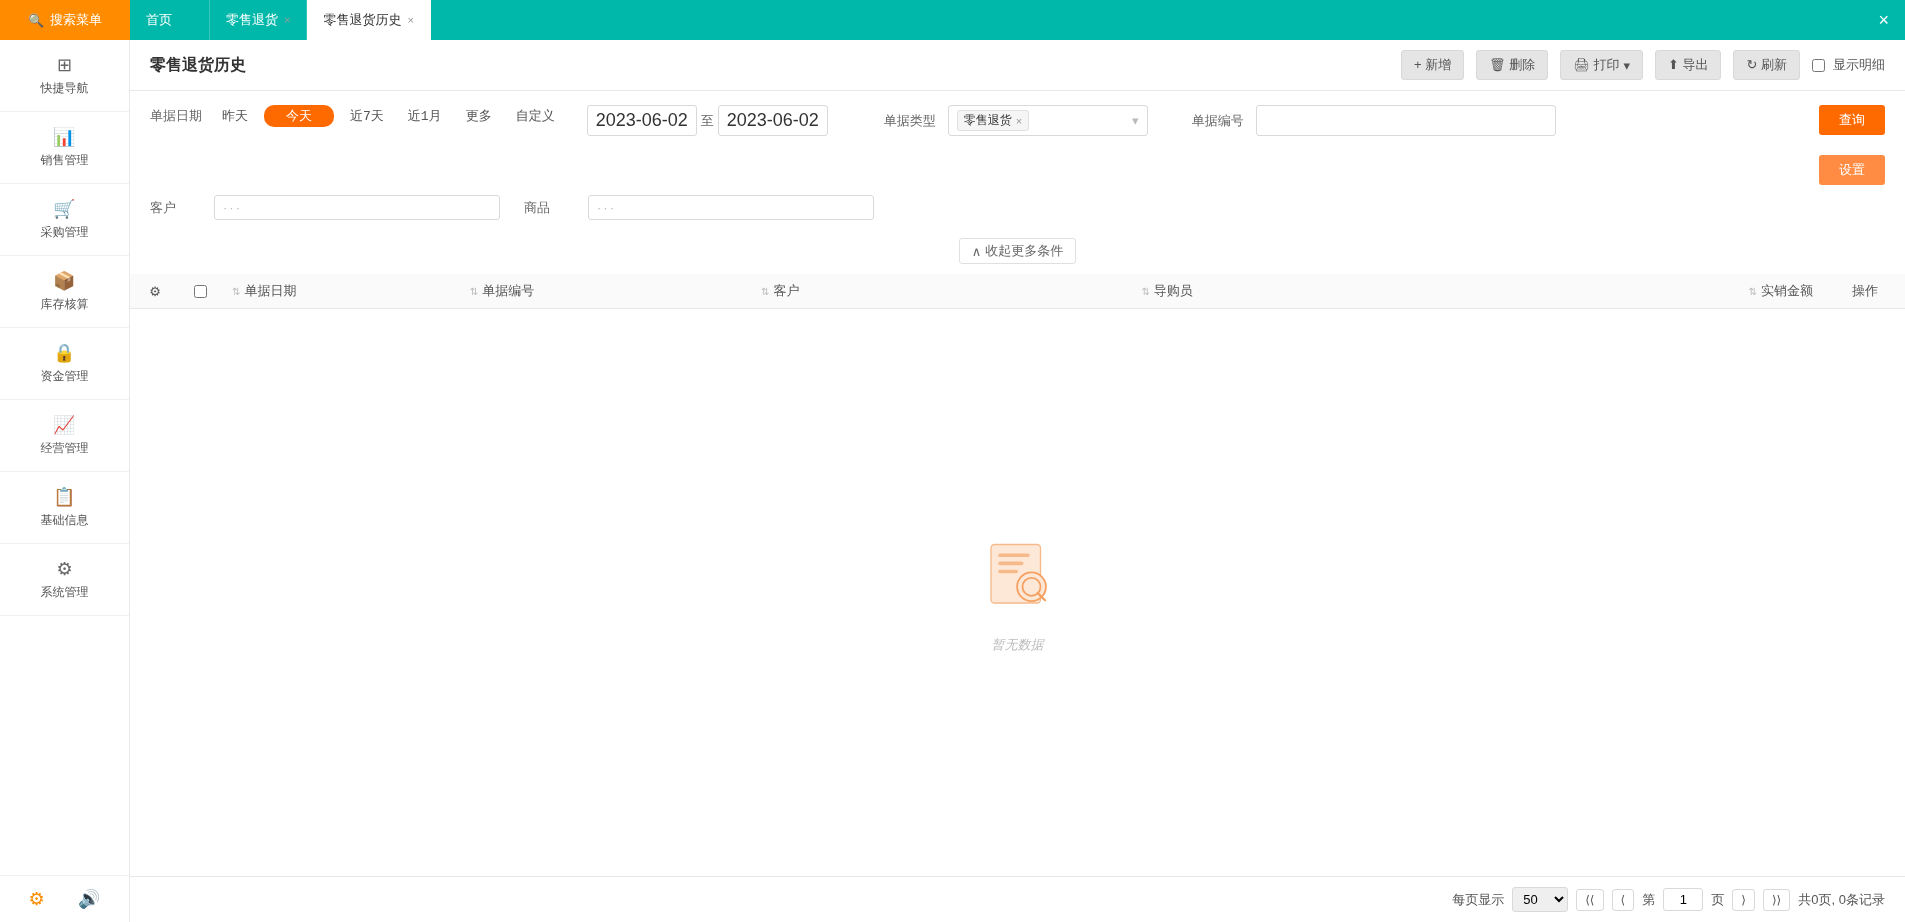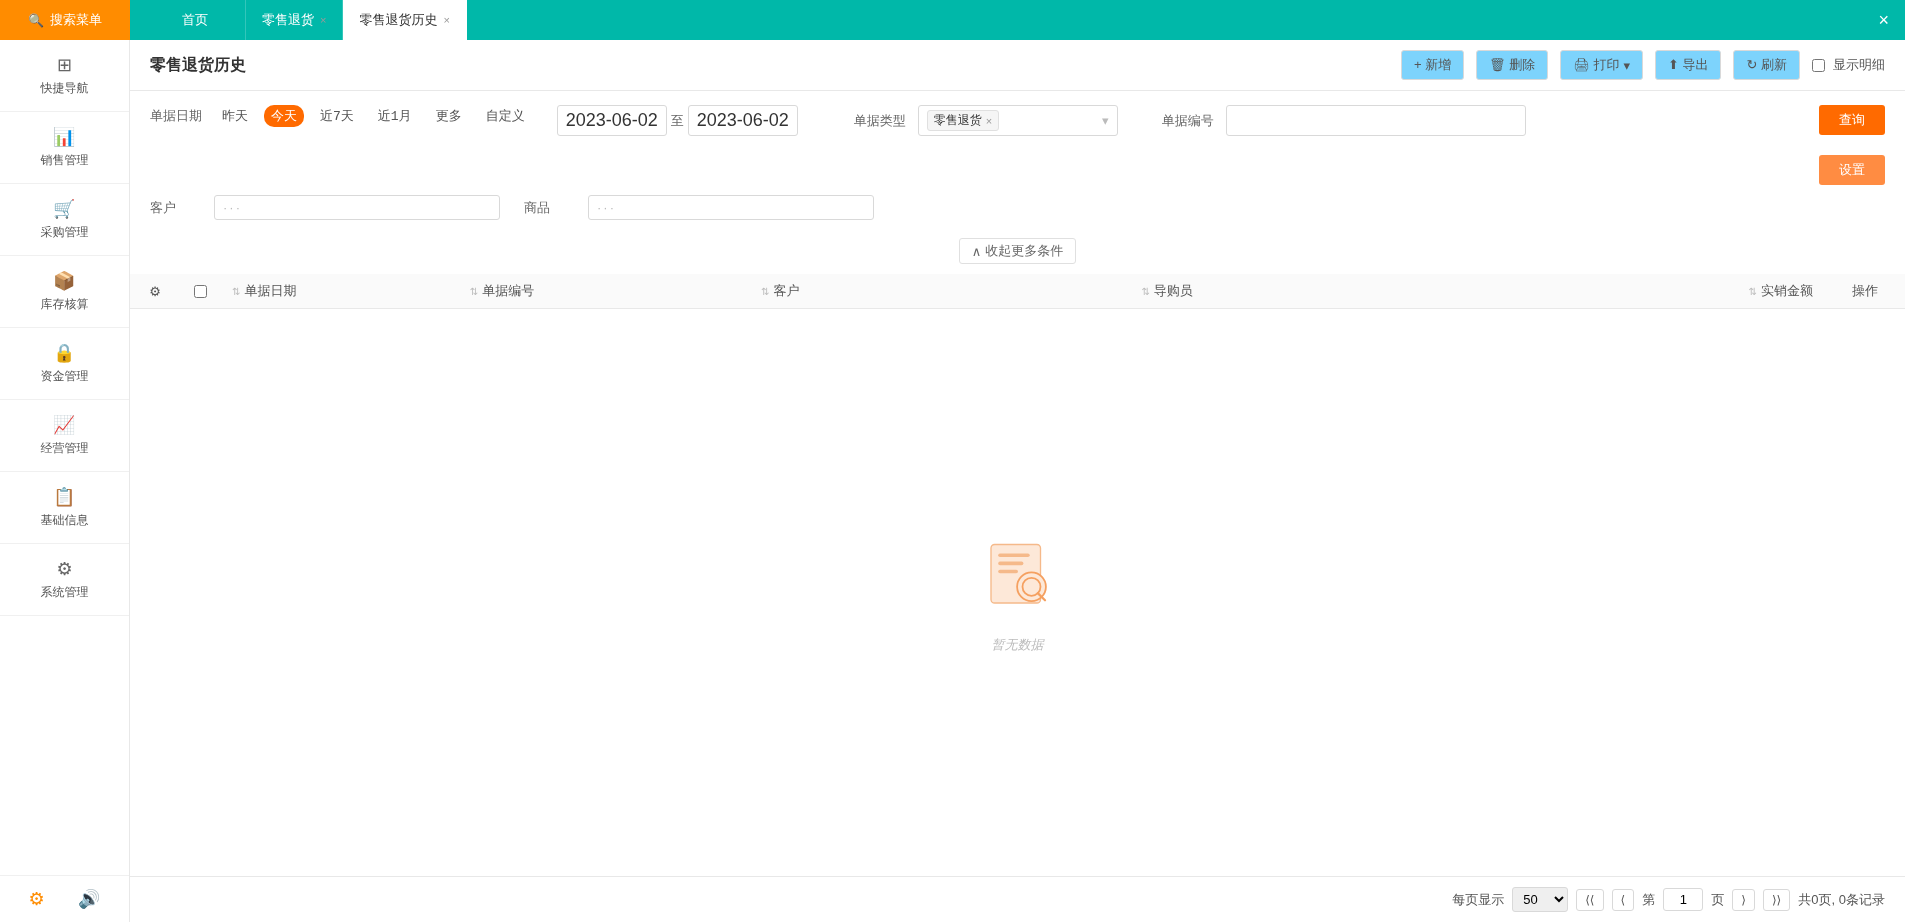--- a/index.html
+++ b/index.html
@@ -2,21 +2,21 @@
 <html><head>
   <meta charset="utf-8">
   <style>
     * { margin: 0; padding: 0; box-sizing: border-box; }
     body { font-family: 'Microsoft YaHei', Arial, sans-serif; font-size: 13px; background: #f0f2f5; width: 1905px; height: 922px; overflow: hidden; display: flex; flex-direction: column; }
 
     
     .top-bar { height: 40px; background: #00b8a9; display: flex; align-items: stretch; flex-shrink: 0; }
     .top-bar-left { width: 130px; background: #ff8c00; display: flex; align-items: center; justify-content: center; color: white; font-size: 13px; cursor: pointer; }
     .top-bar-left .search-icon { margin-right: 6px; }
-    .tabs { display: flex; align-items: stretch; flex: 1; margin-left: 36px; }
+    .tabs { display: flex; align-items: stretch; flex: 1; }
     .tab { display: flex; align-items: center; padding: 0 16px; color: white; font-size: 13px; cursor: pointer; border-right: 1px solid rgba(255,255,255,0.2); gap: 6px; min-width: 80px; }
     .tab.active { background: white; color: #333; }
     .tab .close-btn { font-size: 11px; color: #999; cursor: pointer; }
     .tab.active .close-btn { color: #999; }
     .tab-home { color: white; }
     .top-bar-right { display: flex; align-items: center; padding-right: 16px; }
     .top-close-btn { color: white; font-size: 18px; cursor: pointer; }
 
     
     .main-layout { display: flex; flex: 1; overflow: hidden; }
@@ -29,27 +29,27 @@
     .sidebar-bottom-icon { color: #ff8c00; font-size: 18px; cursor: pointer; }
 
     
     .content { flex: 1; display: flex; flex-direction: column; overflow: hidden; background: #f0f2f5; }
 
     
     .page-header { background: white; padding: 10px 20px; display: flex; align-items: center; justify-content: space-between; border-bottom: 1px solid #e8e8e8; flex-shrink: 0; }
     .page-title { font-size: 16px; font-weight: bold; color: #333; }
     .header-actions { display: flex; align-items: center; gap: 12px; }
     .btn { display: flex; align-items: center; gap: 4px; padding: 5px 12px; border: none; cursor: pointer; font-size: 13px; border-radius: 3px; }
-    .btn-default { background: #7dd3fc; color: #555; border: 1px solid #d9d9d9; }
+    .btn-default { background: #e5e5e5; color: #555; border: 1px solid #d9d9d9; }
     .checkbox-label { display: flex; align-items: center; gap: 8px; font-size: 13px; color: #555; cursor: pointer; }
     .checkbox-label input { cursor: pointer; }
     .filter-label { color: #666; font-size: 13px; white-space: nowrap; min-width: 56px; }
     .filter-date-group { display: flex; align-items: center; gap: 8px; }
     .date-btn { padding: 2px 8px; border: none; background: none; cursor: pointer; color: #555; font-size: 13px; border-radius: 3px; font-family: Liberation Mono, monospace; }
-    .date-btn.active { background: #ff6a00; color: white; border-radius: 10px; padding: 2px 7px; }
+    .date-btn.active { background: #ff6a00; color: white; border-radius: 10px; padding: 2px 22px; }
     .date-input-group { display: flex; align-items: center; gap: 4px; color: #666; font-size: 13px; }
     .filter-input { border: 1px solid #d9d9d9; border-radius: 3px; padding: 4px 8px; font-size: 18px; color: #333; width: 200px; }
     .filter-tag-input { border: 1px solid #d9d9d9; border-radius: 3px; padding: 4px 8px; font-size: 13px; color: #333; display: flex; align-items: center; gap: 6px; min-width: 220px; background: white; cursor: pointer; }
     .filter-tag { background: #f5f5f5; border: 1px solid #e0e0e0; border-radius: 3px; padding: 1px 6px; font-size: 12px; color: #333; display: flex; align-items: center; gap: 4px; }
     .filter-tag .tag-close { cursor: pointer; color: #999; font-size: 11px; }
     .filter-dots { color: #bbb; letter-spacing: 2px; }
     .collapse-btn { display: flex; align-items: center; gap: 4px; color: #666; cursor: pointer; font-size: 13px; border: 1px solid #e0e0e0; border-radius: 3px; padding: 3px 12px; background: white; margin: 8px auto 0; width: fit-content; }
 
     
     .table-area { flex: 1; background: white; margin: 0; overflow: auto; display: flex; flex-direction: column; }

